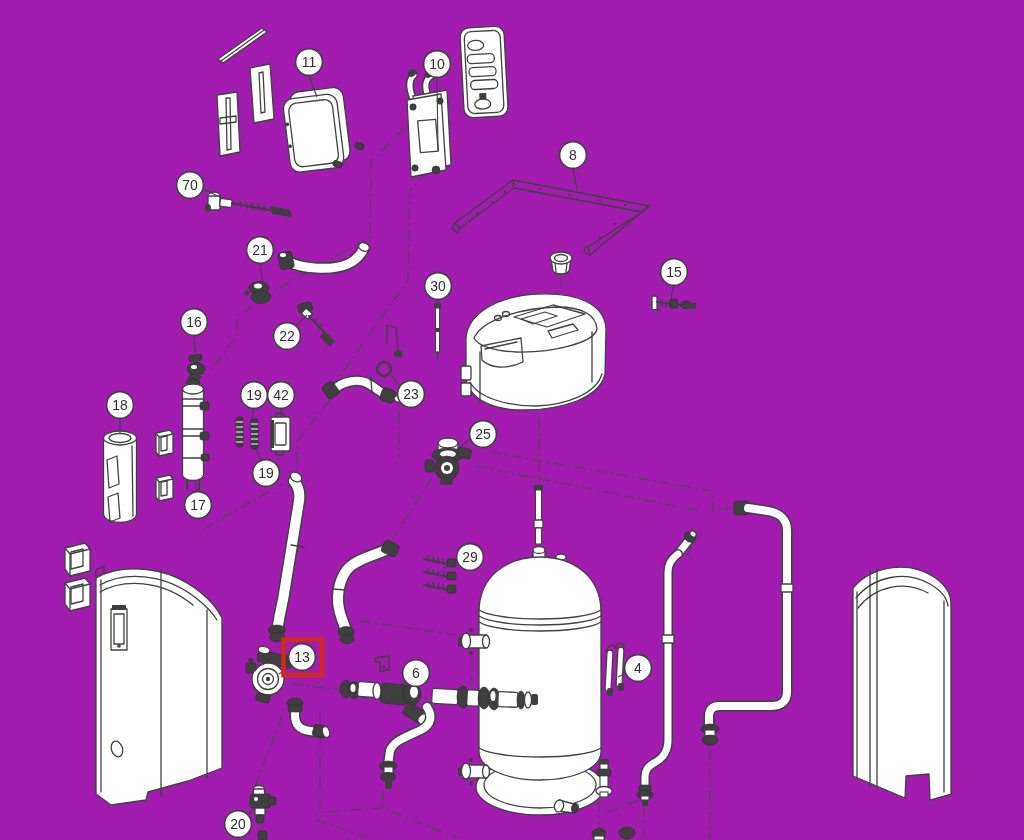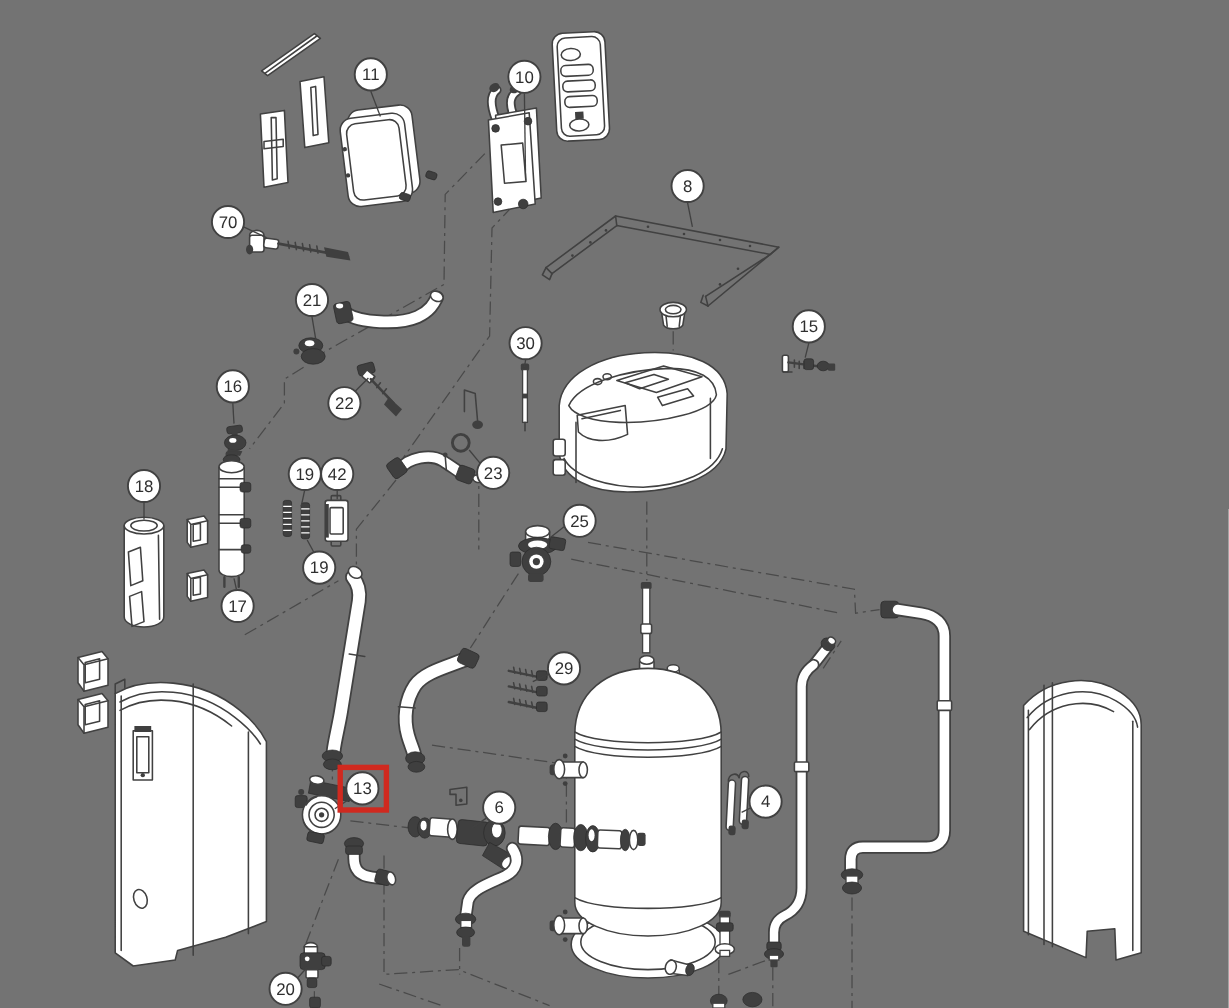--- a/index.html
+++ b/index.html
@@ -1,16 +1,16 @@
 <!DOCTYPE html>
 <html><head>
 <meta charset="utf-8">
 <style>
   html,body{margin:0;padding:0;background:#ffffff;}
-  .stage{position:relative;width:1024px;height:840px;background:#737373;overflow:hidden;
+  .stage{position:relative;width:1024px;height:840px;background:#a21caf;overflow:hidden;
          font-family:"Liberation Sans", sans-serif;}
   svg{display:block;}
   .ln{fill:none;stroke:#414141;stroke-width:1.3;stroke-linejoin:round;stroke-linecap:round;}
   .wh{fill:#ffffff;stroke:#414141;stroke-width:1.3;stroke-linejoin:round;}
   .wt{fill:#ffffff;stroke:#414141;stroke-width:1.1;}
   .dk{fill:#3f3f3f;stroke:none;}
   .dks{fill:#3f3f3f;stroke:#2b2b2b;stroke-width:0.6;}
   .dd{fill:none;stroke:#4a4a4a;stroke-width:1.05;stroke-dasharray:11 4 2.5 4;}
   .ldr{fill:none;stroke:#414141;stroke-width:1.1;}
   .pc{fill:none;stroke:#414141;stroke-linecap:round;stroke-linejoin:round;}

